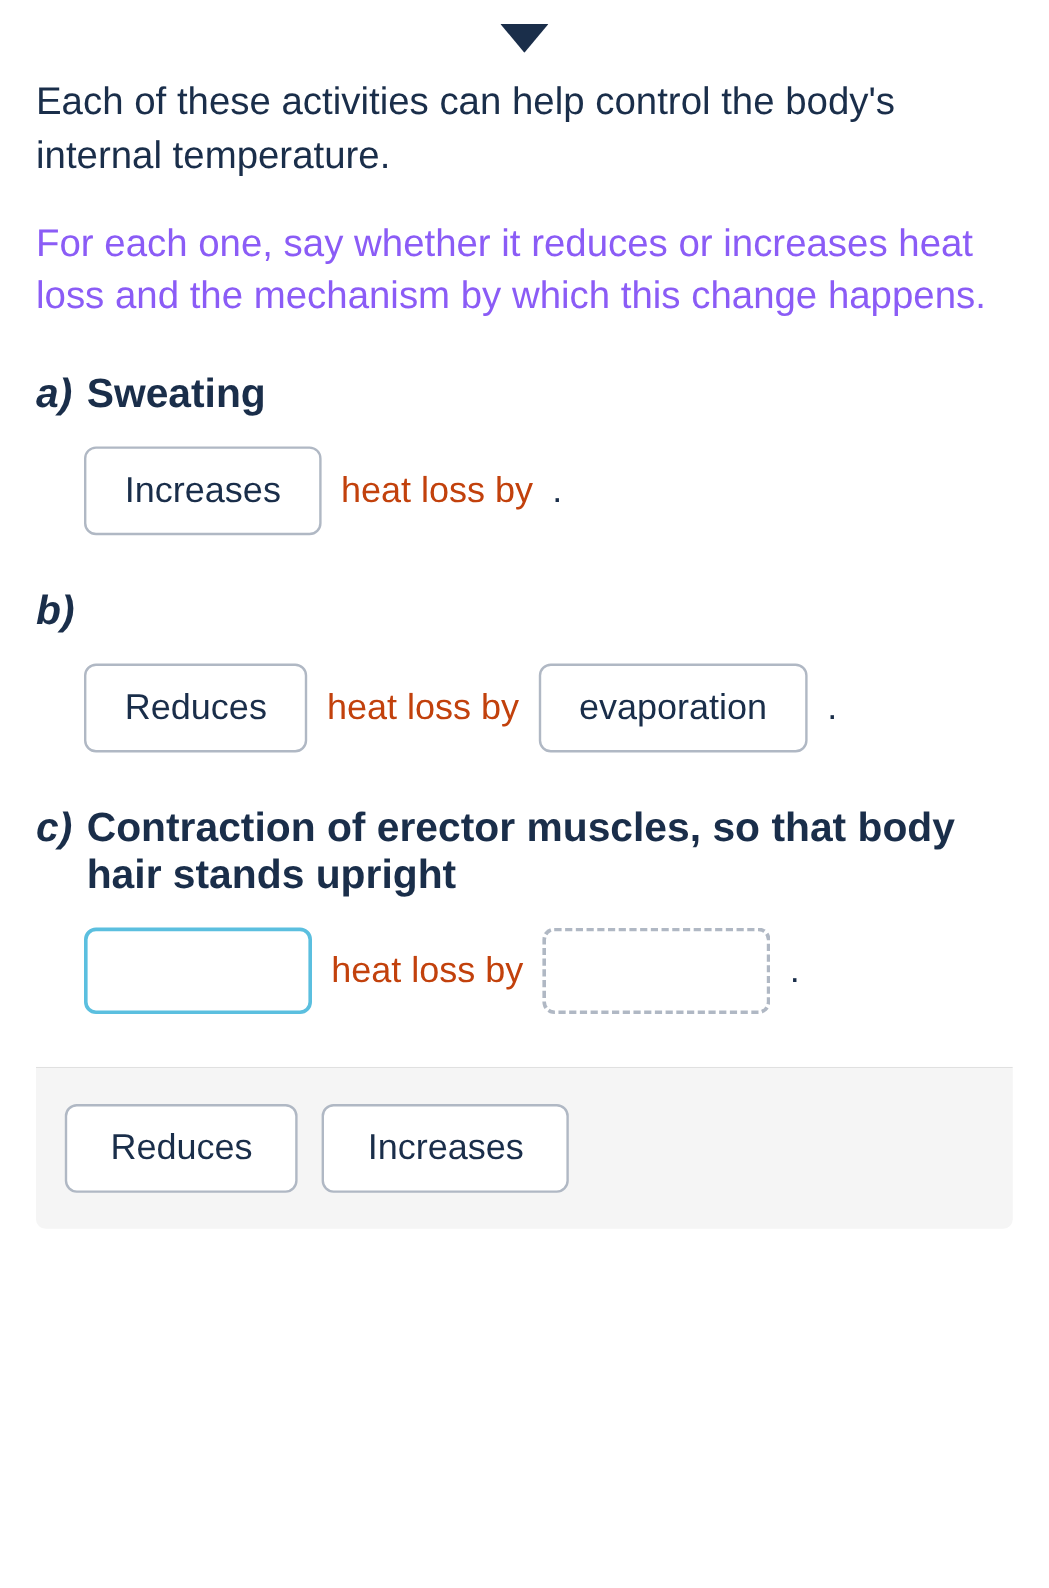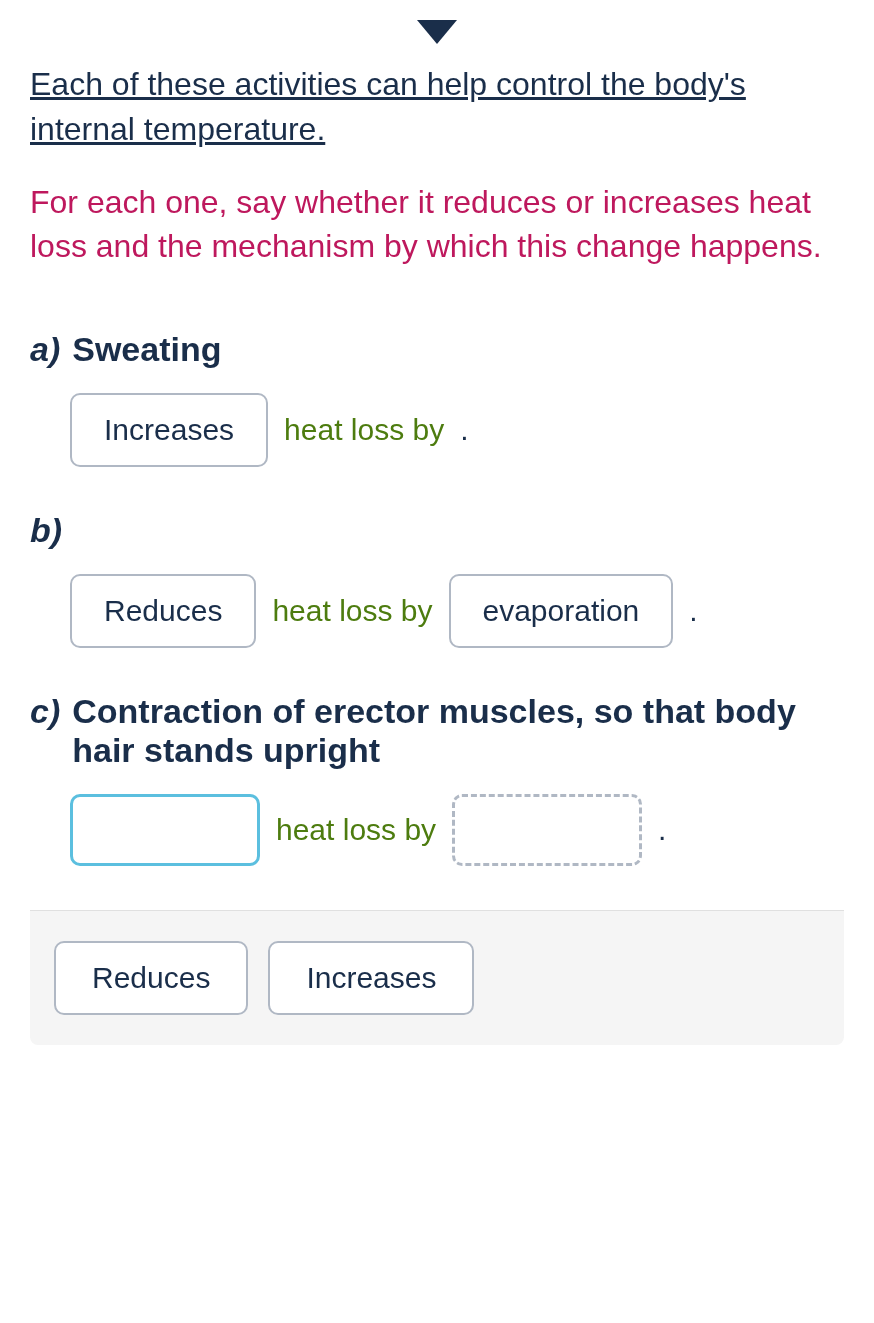--- a/index.html
+++ b/index.html
@@ -26,28 +26,27 @@
     .chevron-down svg {
       width: 40px;
       height: 24px;
     }
 
     .intro-text {
       font-size: 32px;
       line-height: 1.4;
       color: #1a2e4a;
       margin-bottom: 28px;
-      text-decoration: underline;
     }
 
     .instruction-text {
       font-size: 32px;
       line-height: 1.4;
-      color: #be185d;
-      margin-bottom: 61px;
+      color: #8b5cf6;
+      margin-bottom: 40px;
     }
 
     .question-block {
       margin-bottom: 44px;
     }
 
     .question-label {
       font-size: 34px;
       font-weight: bold;
       color: #1a2e4a;
@@ -89,21 +88,21 @@
 
     .answer-box.dashed {
       border: 3px dashed #b0b8c4;
       min-width: 180px;
       min-height: 70px;
       background: #ffffff;
     }
 
     .between-text {
       font-size: 30px;
-      color: #4d7c0f;
+      color: #c2410c;
     }
 
     .period {
       font-size: 30px;
       color: #1a2e4a;
     }
 
     .drag-bank {
       display: flex;
       gap: 20px;

